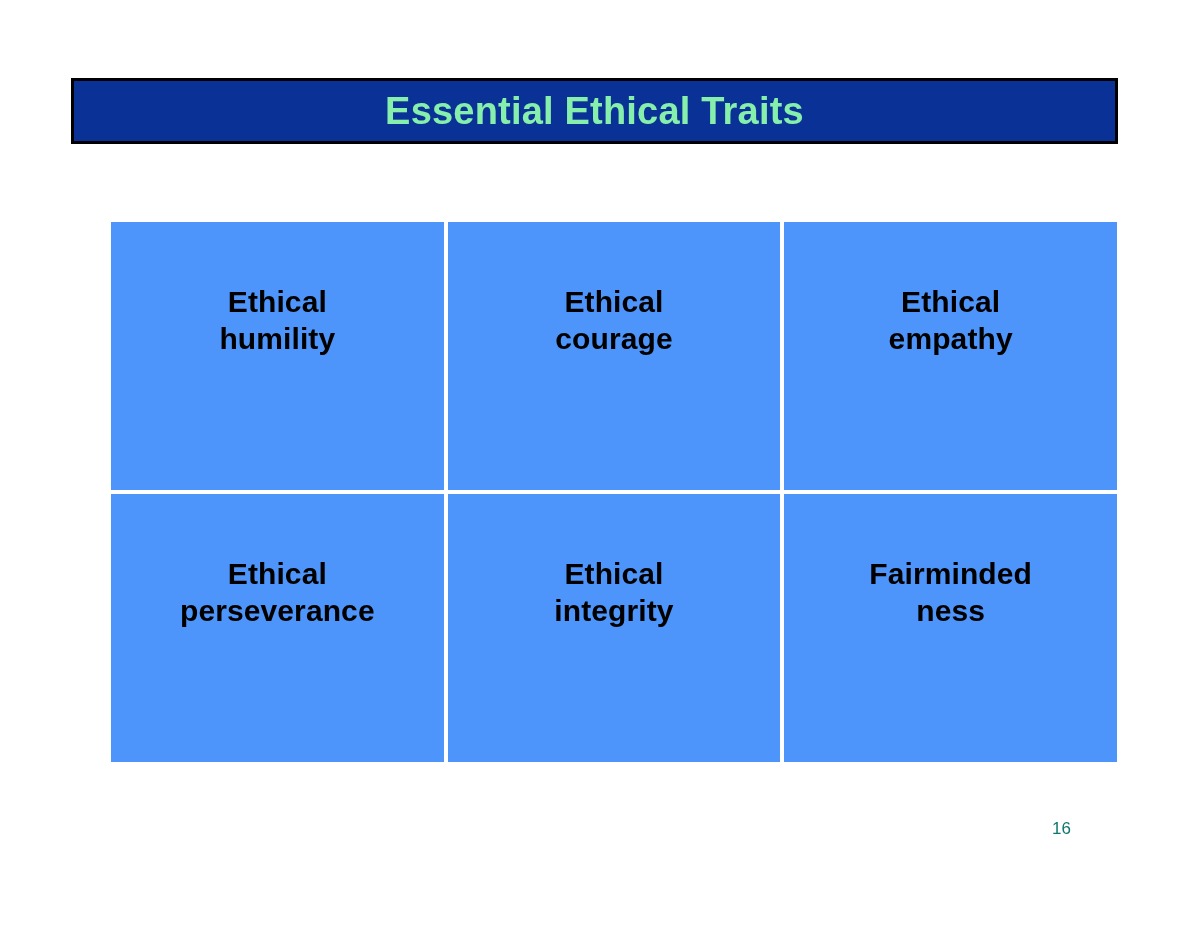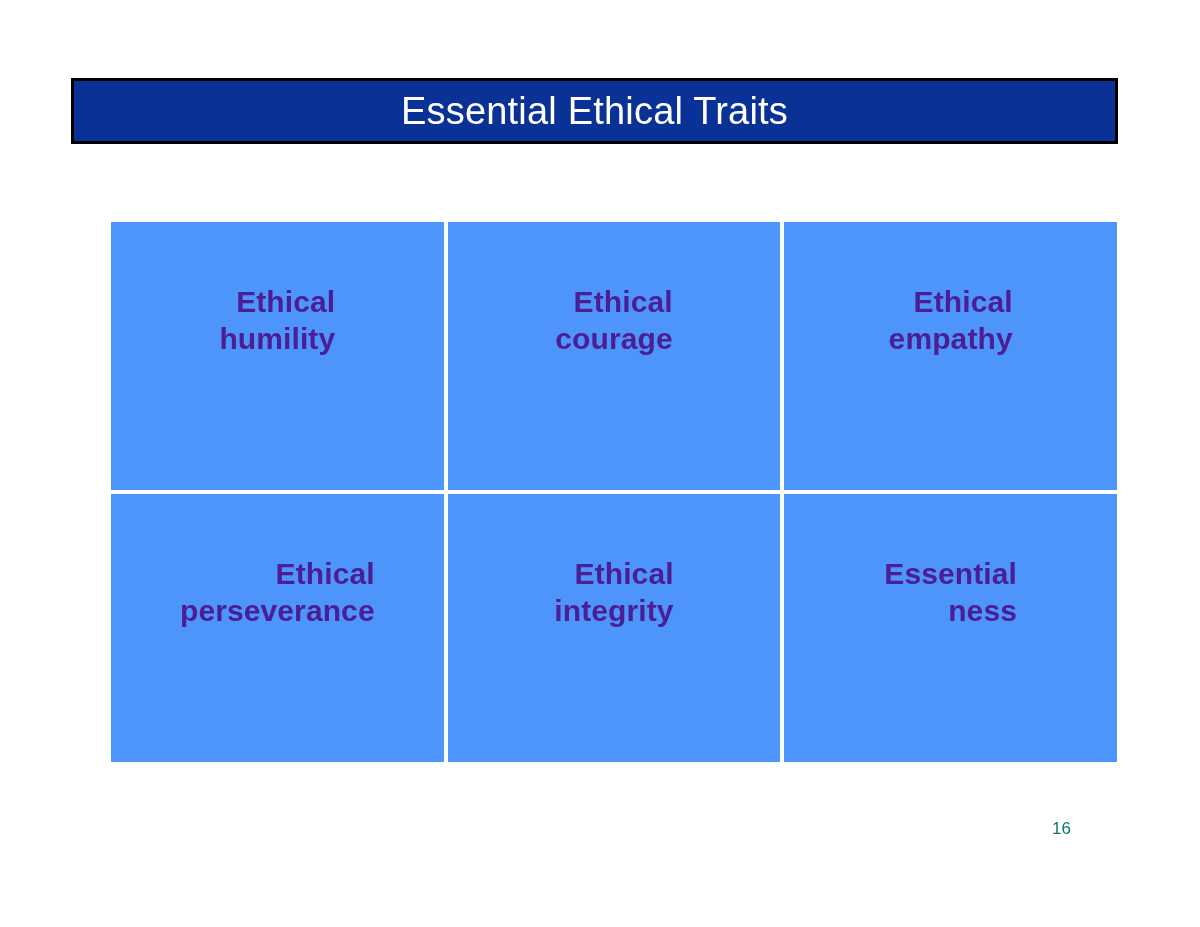--- a/index.html
+++ b/index.html
@@ -31,24 +31,24 @@
     width: 1047px;
     height: 66px;
     background: #0A3196;
     border: 3px solid #000000;
     box-sizing: border-box;
     display: flex;
     align-items: center;
     justify-content: center;
   }
   #title-text {
-    color: #ffffff;
+    color: #86efac;
     font-family: "Liberation Sans", sans-serif;
     font-size: 38px;
-    font-weight: 400;
+    font-weight: 700;
     letter-spacing: 0.2px;
     line-height: 1;
     white-space: nowrap;
   }
 
   
   #traits-table {
     position: absolute;
     left: 111px;
     top: 222px;
@@ -64,26 +64,26 @@
     background: #4D95FA;
     display: flex;
     flex-direction: column;
     align-items: center;
     justify-content: flex-start;
     padding-top: 62px;
     box-sizing: border-box;
     overflow: hidden;
   }
   .trait-label {
-    color: #4c1d95;
+    color: #000000;
     font-family: "Liberation Sans", sans-serif;
     font-weight: bold;
     font-size: 30px;
     line-height: 1.22;
-    text-align: right;
+    text-align: center;
     white-space: pre-line;
     letter-spacing: 0.1px;
   }
 
   
   #page-number {
     position: absolute;
     left: 1052px;
     top: 820px;
     width: 40px;
@@ -125,21 +125,21 @@
       <span class="trait-label">Ethical
 perseverance</span>
     </div>
 
     <div class="trait-cell">
       <span class="trait-label">Ethical
 integrity</span>
     </div>
 
     <div class="trait-cell">
-      <span class="trait-label">Essential
+      <span class="trait-label">Fairminded
 ness</span>
     </div>
 
   </div>
 
   <div id="page-number">16</div>
 
 </div>
 
 </body></html>

